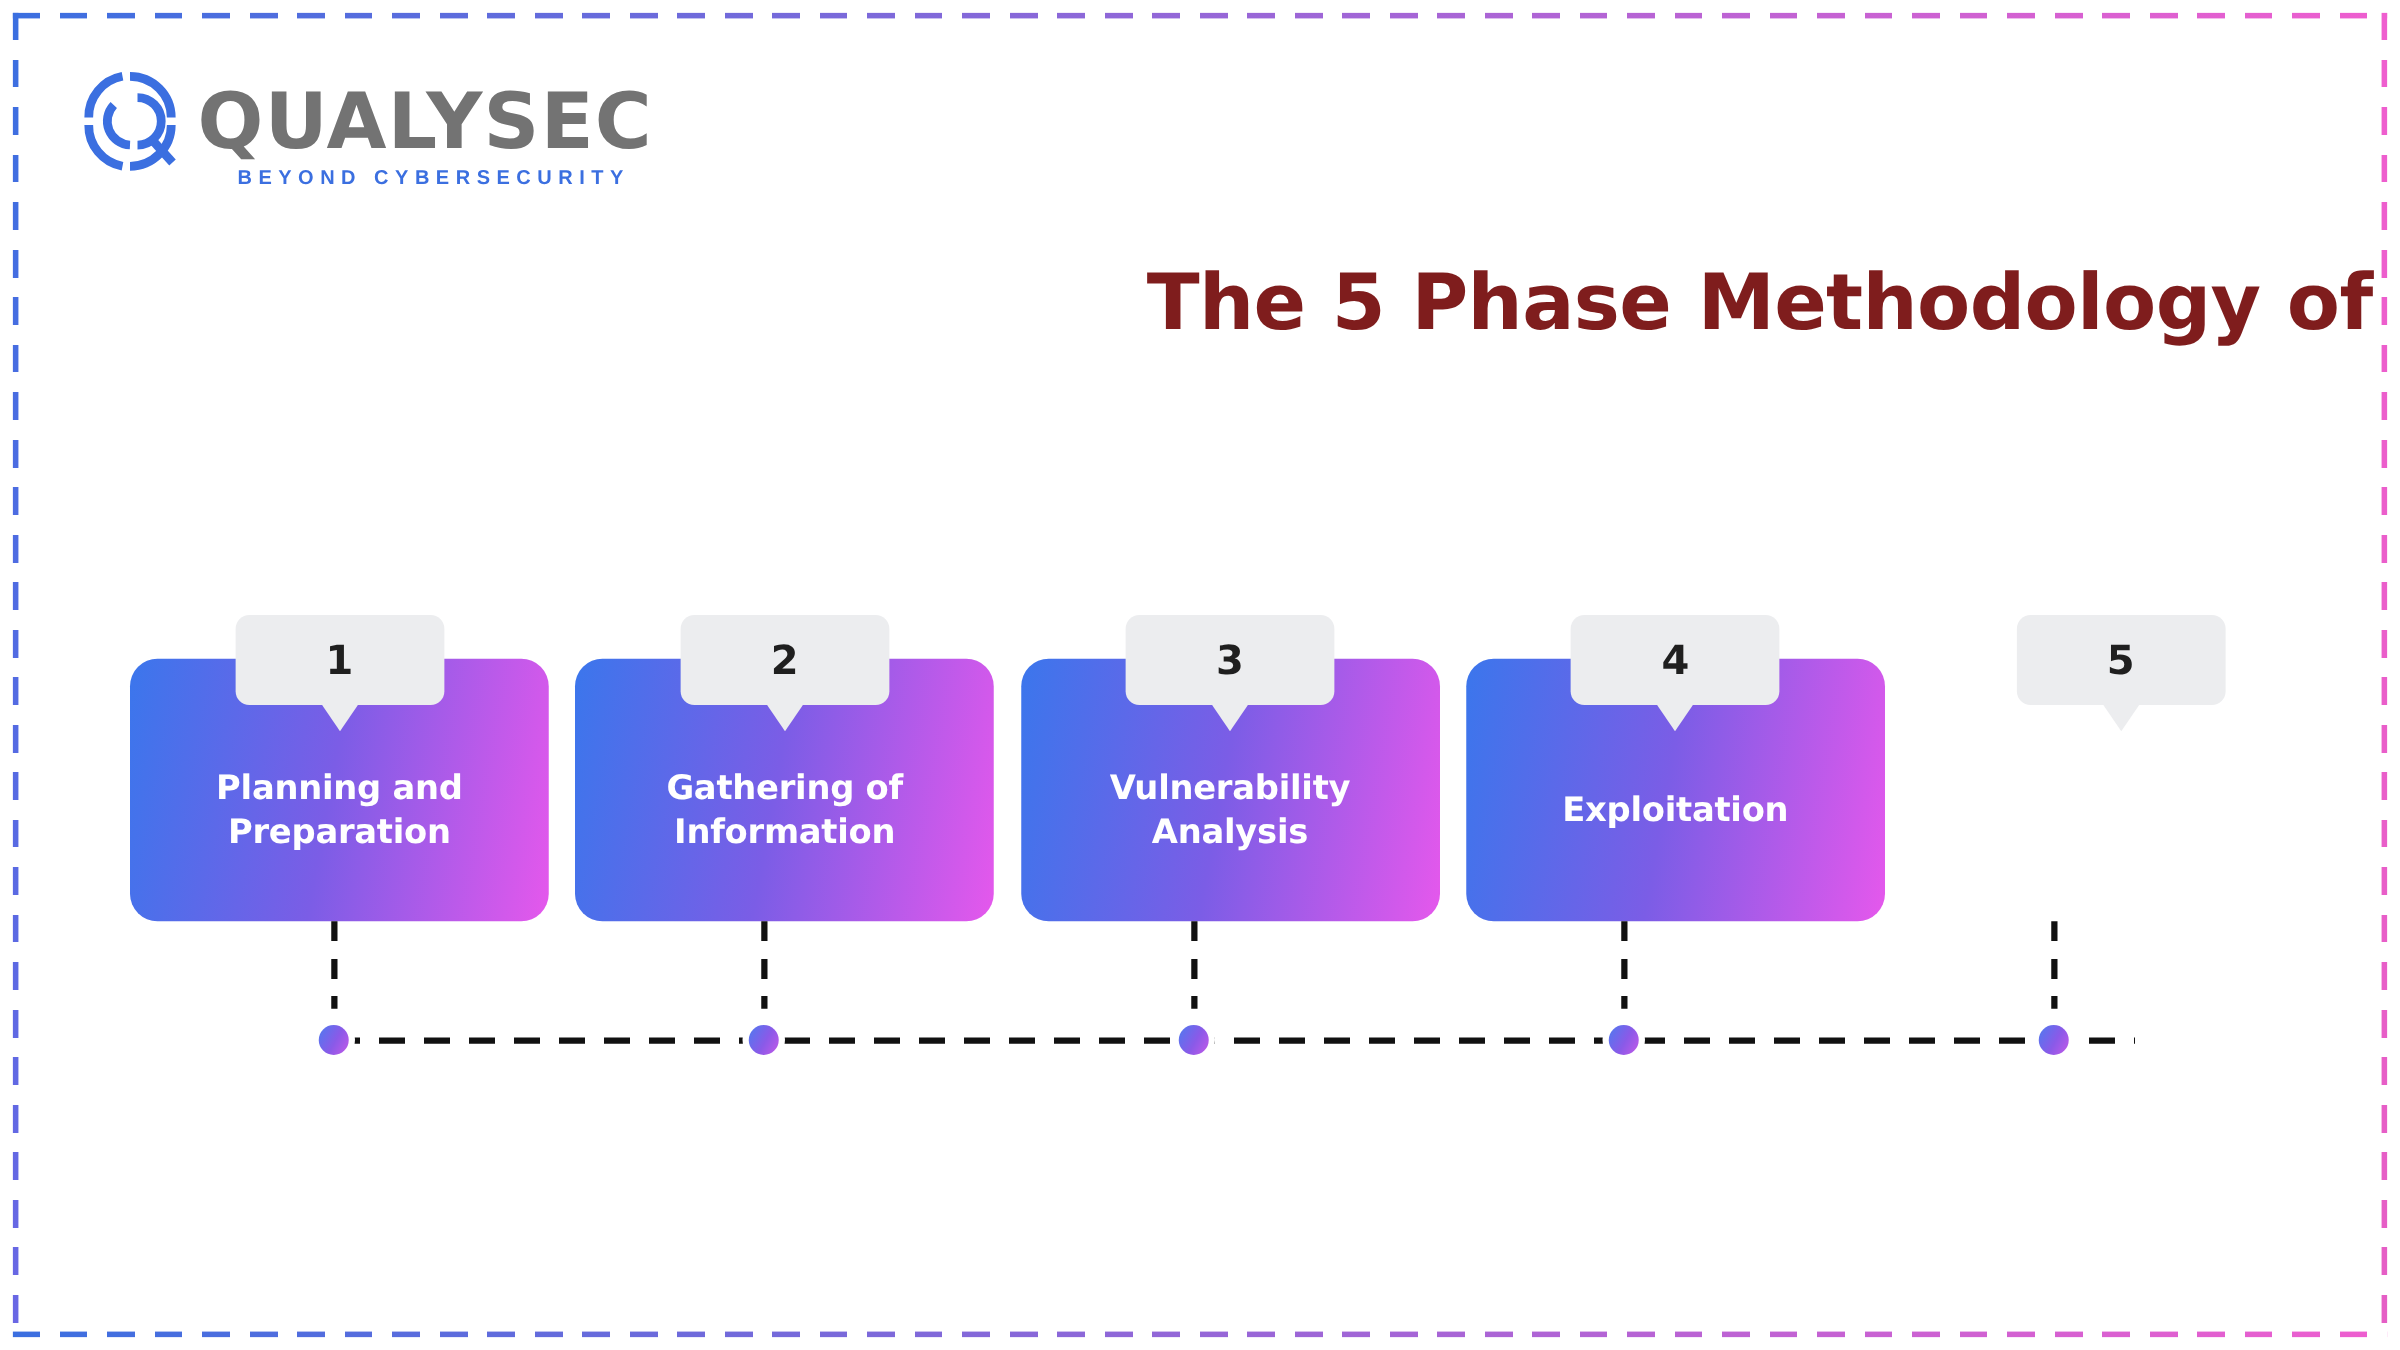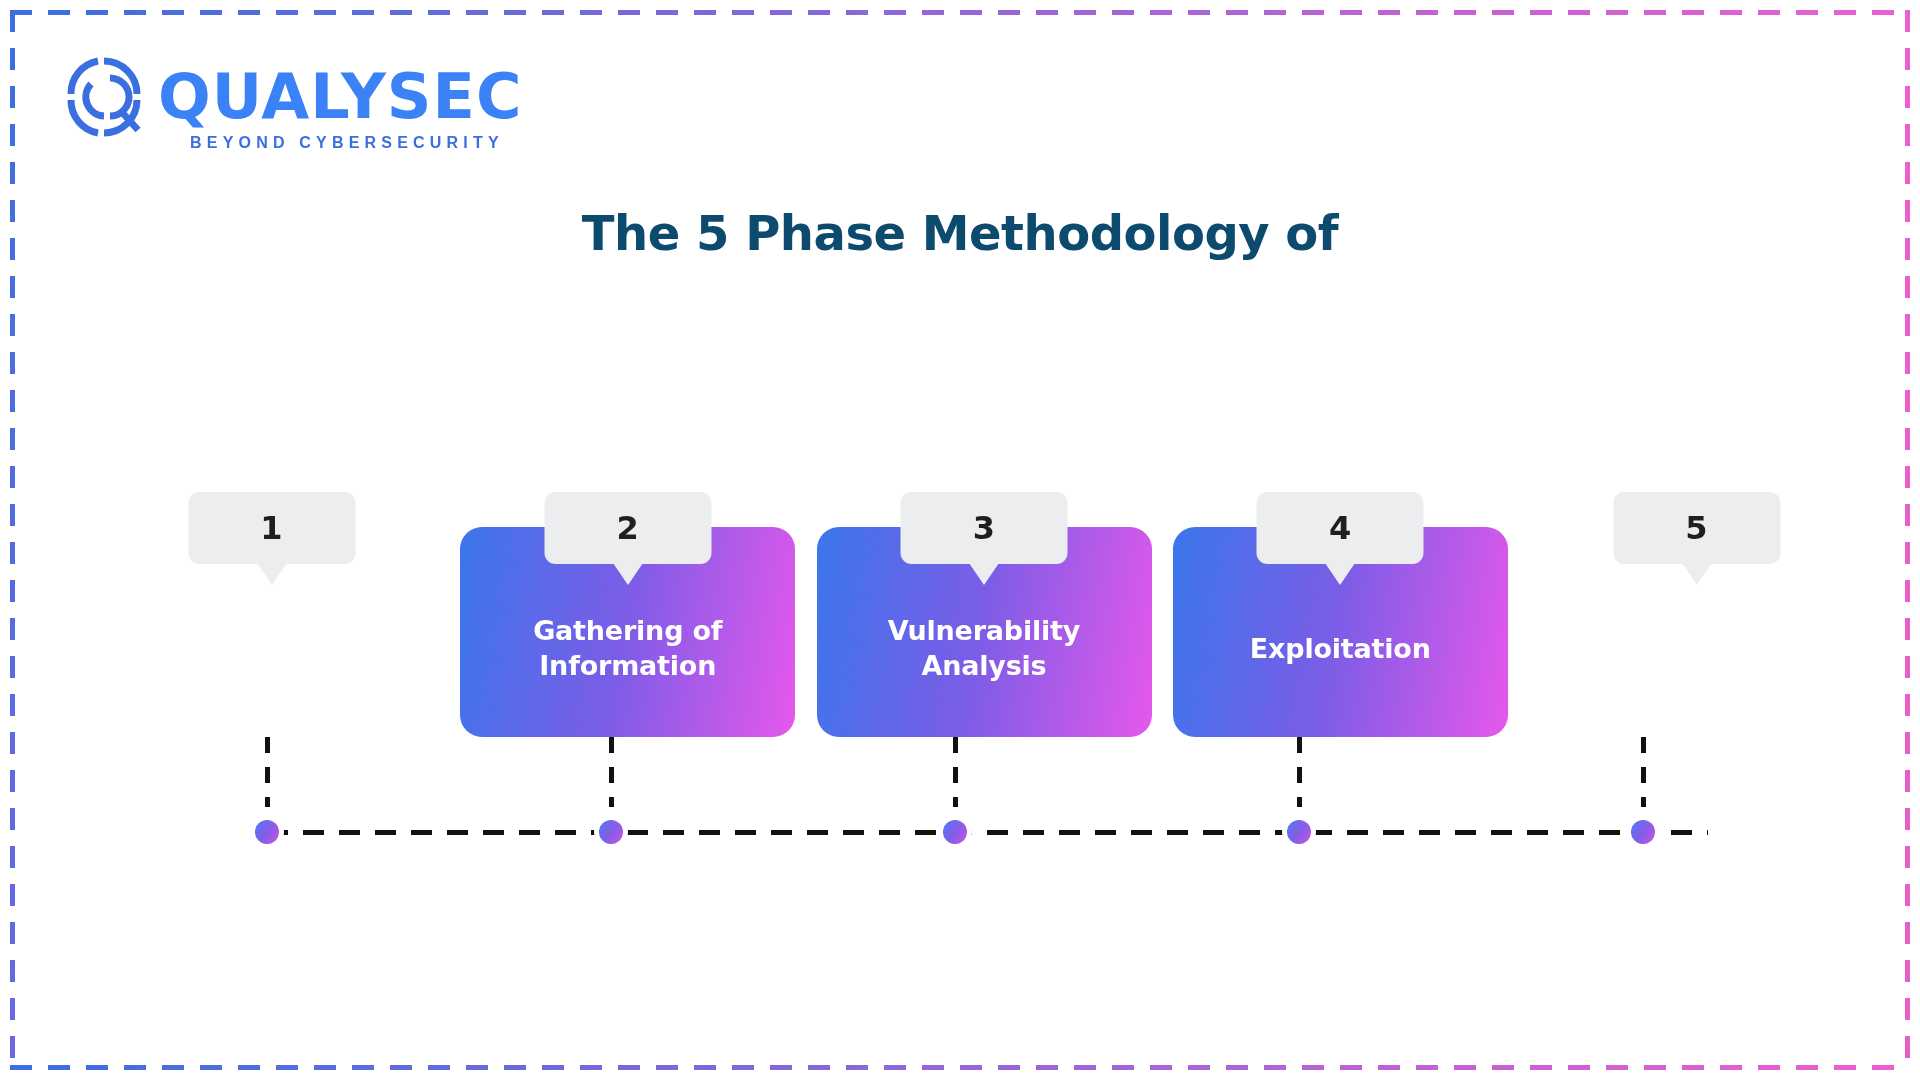--- a/index.html
+++ b/index.html
@@ -45,47 +45,47 @@
     position:absolute;
     left:40px; top:24px;
     width:460px; height:110px;
   }
   #logo-wordmark {
     position:absolute;
     left:96px; top:20px;
     font-size:62px;
     font-weight:bold;
     letter-spacing:1px;
-    color:#3b82f6;
+    color:#737373;
     font-family:"DejaVu Sans", sans-serif;
     line-height:1;
   }
   #logo-tagline {
     position:absolute;
     left:128px; top:88px;
     font-size:16px;
     font-weight:bold;
     letter-spacing:5.2px;
     color:#3b6fe0;
     font-family:"Liberation Sans", sans-serif;
     text-align:center;
   }
 
   
   #title {
     position:absolute;
     left:0; top:180px;
     width:100%;
-    text-align:center;
+    text-align:right;
     font-family:"DejaVu Sans", sans-serif;
     font-weight:bold;
-    font-size:48px;
+    font-size:62px;
     line-height:1.3;
     letter-spacing:-0.5px;
-    color:#0c4a6e;
+    color:#7f1d1d;
   }
   #title .line { display:block; }
 
   
   #phases {
     position:absolute;
     left:82px; top:470px;
     width:1760px; height:245px;
     display:flex;
     justify-content:space-between;
@@ -211,20 +211,24 @@
     <div id="logo-tagline">BEYOND CYBERSECURITY</div>
   </div>
 
   <h1 id="title">
     <span class="line">The 5 Phase Methodology of</span>
   </h1>
 
   <div id="phases">
 
     <div class="phase">
+      <div class="phase-card">
+        <div class="phase-label">Planning and
+Preparation</div>
+      </div>
       <div class="phase-badge">
         <span class="phase-badge-num">1</span>
       </div>
       <div class="phase-badge-tail"></div>
     </div>
 
     <div class="phase">
       <div class="phase-card">
         <div class="phase-label">Gathering of
 Information</div>

